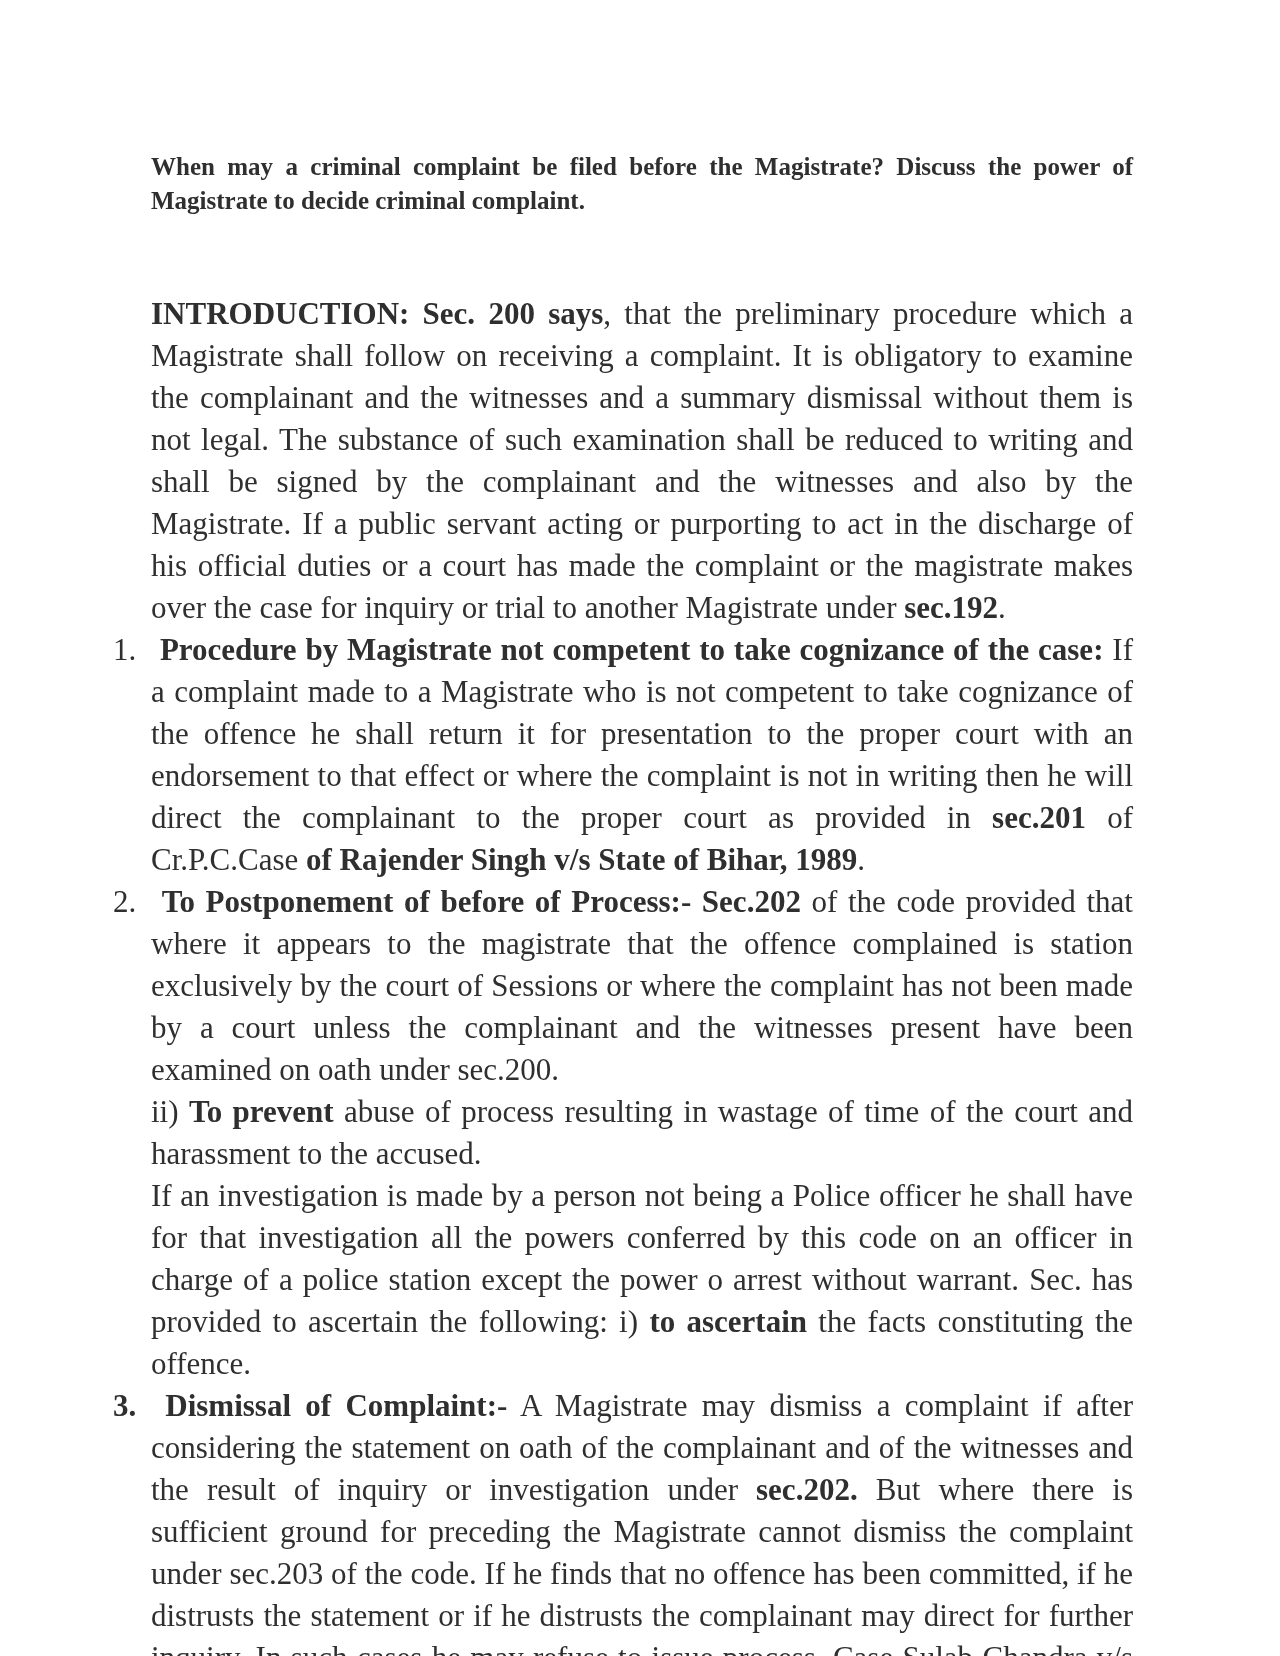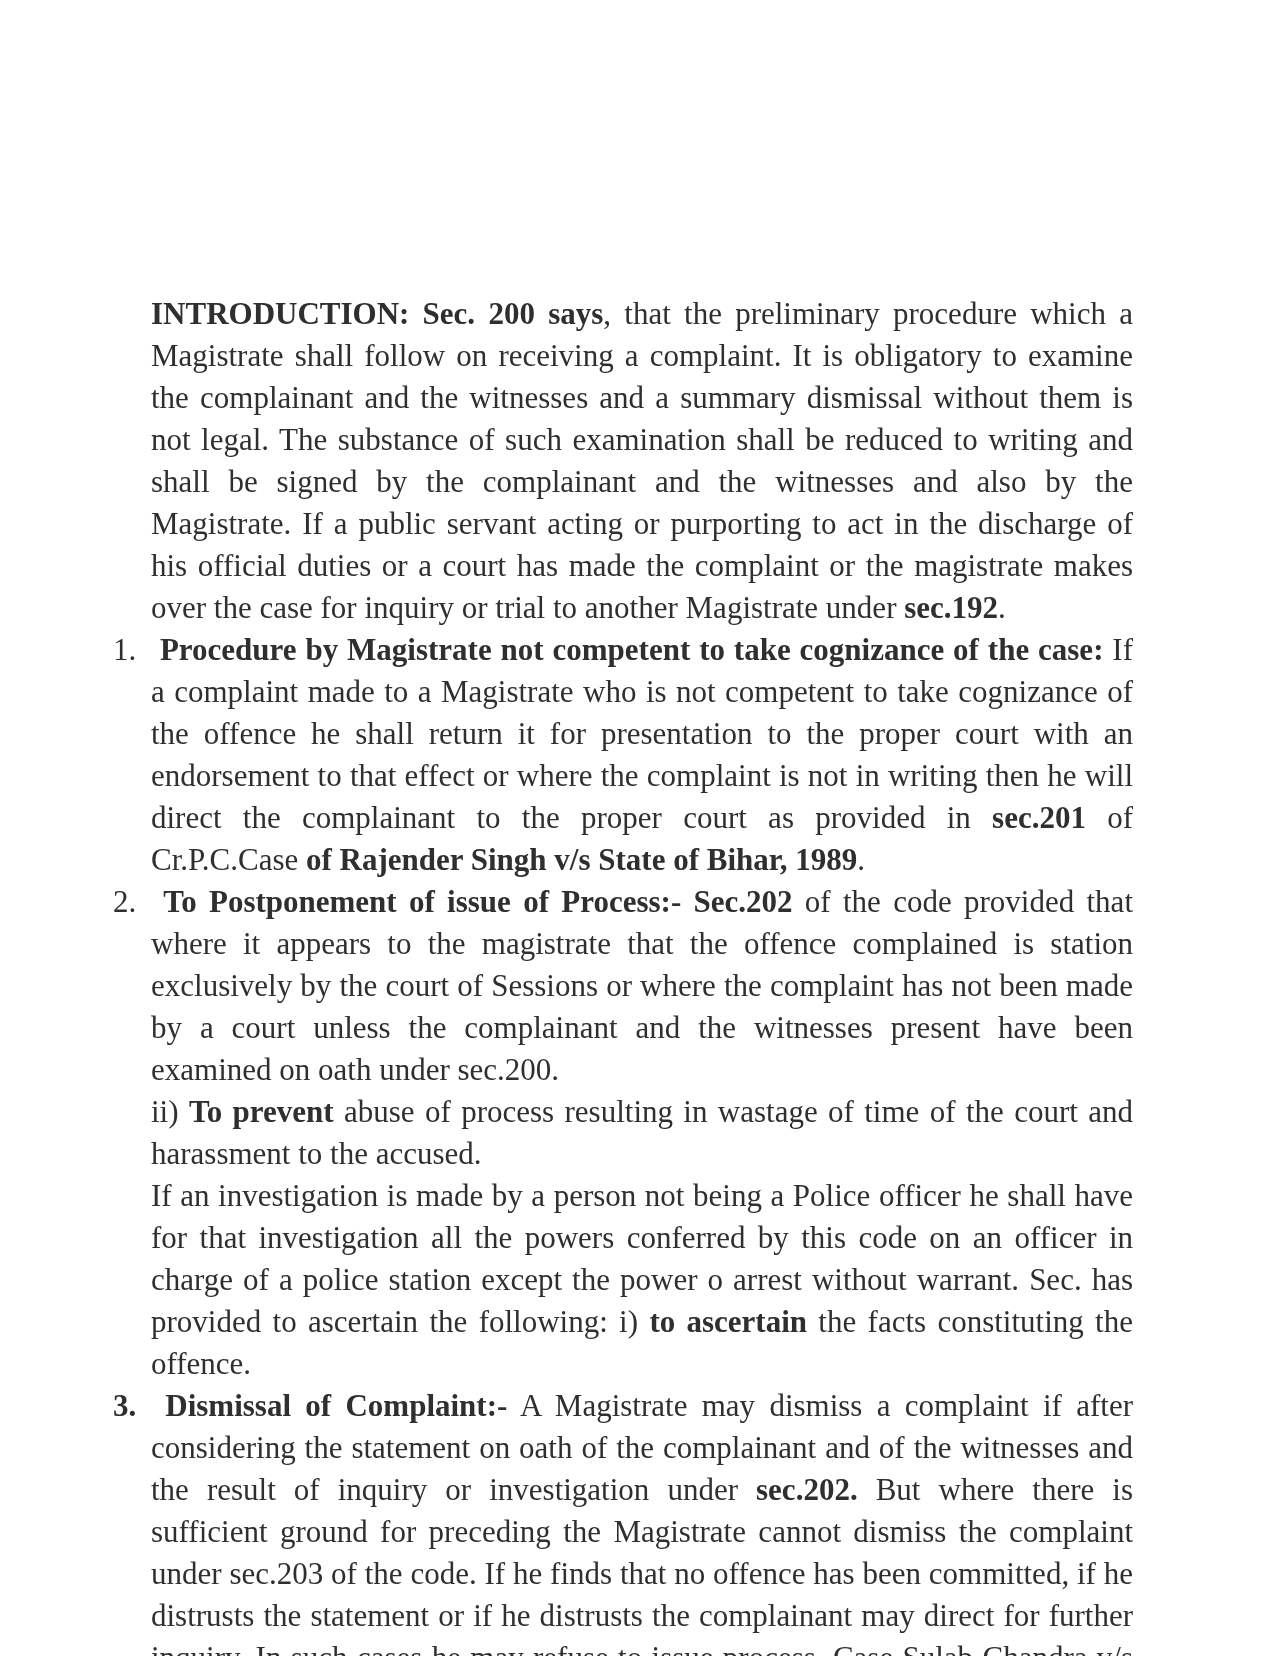--- a/index.html
+++ b/index.html
@@ -62,33 +62,34 @@
     .sub {
       margin: 0;
       text-align: justify;
     }
   </style>
 </head>
 <body>
 
 <div class="page">
 
+  <p class="title">When may a criminal complaint be filed before the Magistrate? Discuss the power of Magistrate to decide criminal complaint.</p>
 
   <div class="body-text">
 
     <p class="para"><b>INTRODUCTION: Sec. 200 says</b><span>, that the preliminary procedure which a Magistrate shall follow on receiving a complaint.  It is obligatory to examine the complainant and the witnesses and a summary dismissal without them is not legal. The substance of such examination shall be reduced to writing and shall be signed by the complainant and the witnesses and also by the Magistrate. If a public servant acting or purporting to act in the discharge of his official duties or a court has made the complaint or the magistrate makes over the case for inquiry or trial to another Magistrate under </span><b>sec.192</b><span>.</span></p>
 
     <div class="item">
       <span class="num">1.</span>
       <p class="para">&nbsp;<b>Procedure by Magistrate not competent to take cognizance of the case:</b><span> If a complaint made to a Magistrate who is not competent to take cognizance of the offence he shall return it for presentation to the proper court with an endorsement to that effect or where the complaint is not in writing then he will direct the complainant to the proper court as provided in </span><b>sec.201</b><span> of Cr.P.C.Case </span><b>of Rajender Singh v/s State of Bihar, 1989</b><span>.</span></p>
     </div>
 
     <div class="item">
       <span class="num">2.</span>
-      <p class="para">&nbsp;<b>To Postponement of issue of Process:- Sec.202</b><span> of the code provided that where it appears to the magistrate that the offence complained is station exclusively by the court of Sessions or where the complaint has not been made by a court unless the complainant and the witnesses present have been examined on oath under sec.200.</span></p>
+      <p class="para">&nbsp;<b>To Postponement of before of Process:- Sec.202</b><span> of the code provided that where it appears to the magistrate that the offence complained is station exclusively by the court of Sessions or where the complaint has not been made by a court unless the complainant and the witnesses present have been examined on oath under sec.200.</span></p>
       <p class="sub"><span>ii) </span><b>To prevent</b><span> abuse of process resulting in wastage of time of the court and harassment to the accused.</span></p>
       <p class="sub"><span>If an investigation is made by a person not being a Police officer he shall have for that investigation all the powers conferred by this code on an officer in charge of a police station except the power o arrest without warrant. Sec. has provided to ascertain the following: i) </span><b>to ascertain</b><span> the facts constituting the offence.</span></p>
     </div>
 
     <div class="item">
       <span class="num bold">3.</span>
       <p class="para">&nbsp;<b>Dismissal of Complaint:-</b><span> A Magistrate may dismiss a complaint if after considering the statement on oath of the complainant and of the witnesses and the result of inquiry or investigation under </span><b>sec.202.</b><span> But where there is sufficient ground for preceding the Magistrate cannot dismiss the complaint under sec.203 of the code. If he finds that no offence has been committed, if he distrusts the statement or if he distrusts the complainant may direct for further inquiry. In such cases he may refuse to issue process. Case Sulab Chandra v/s Abdula-1926. These are the provisions under </span><b>sec.203 of Cr.P.C.</b></p>
     </div>
 
   </div>

